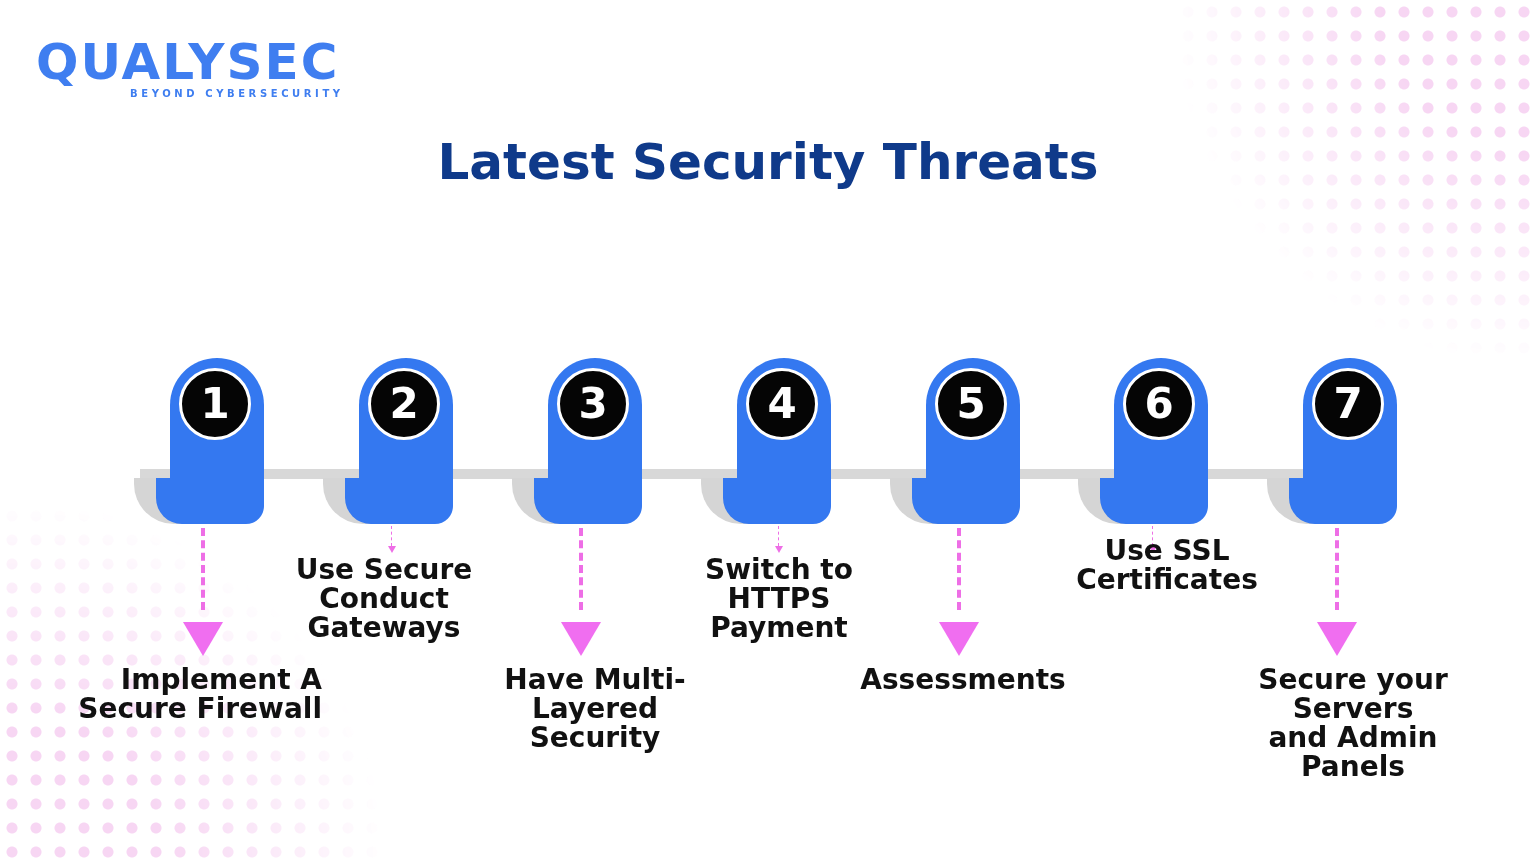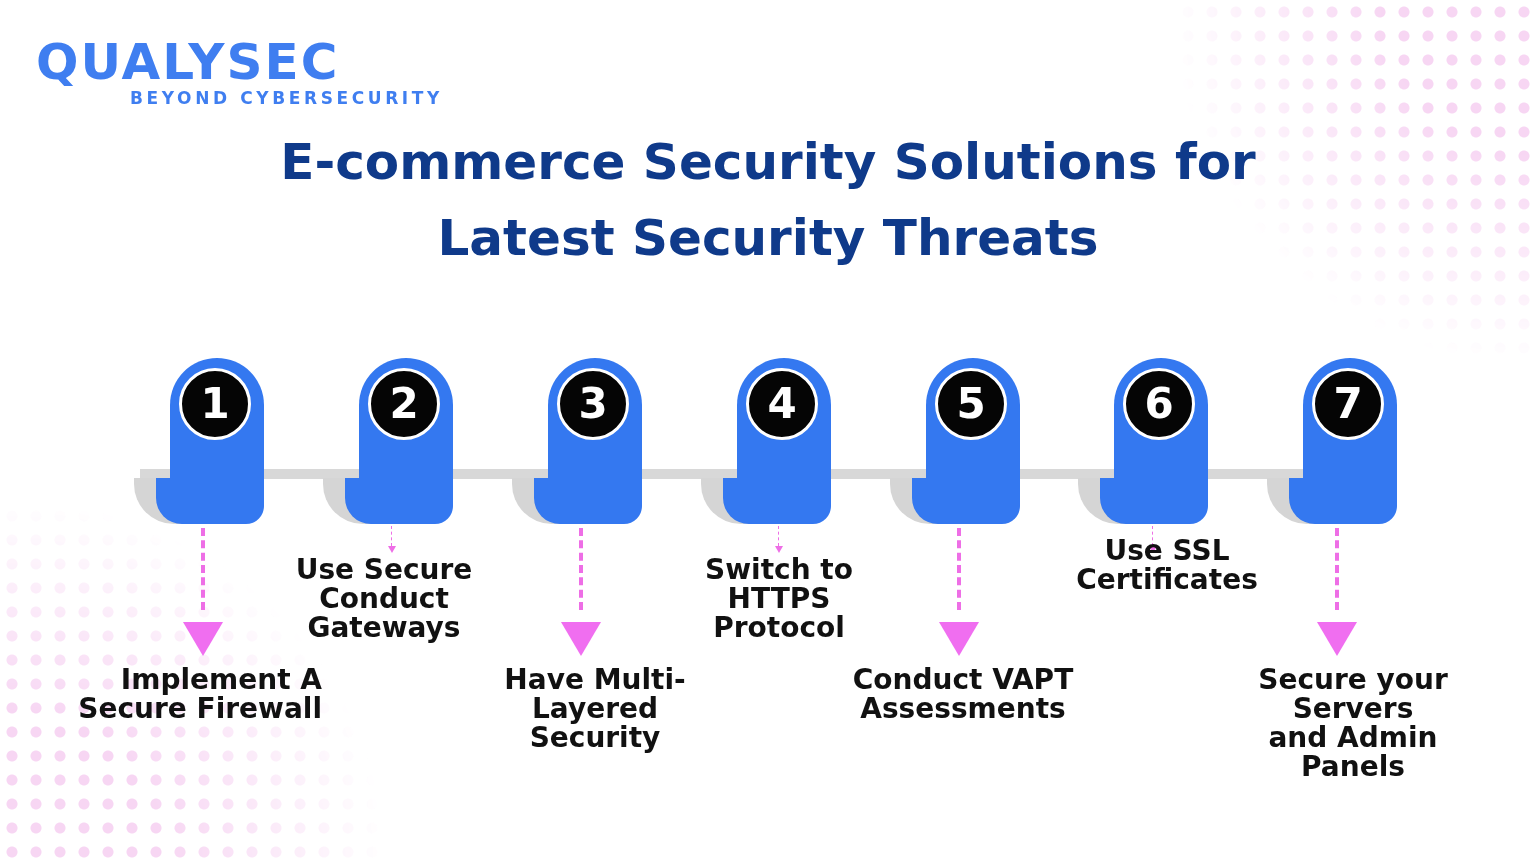--- a/index.html
+++ b/index.html
@@ -11,21 +11,21 @@
             mask-image: radial-gradient(ellipse at 100% 0%, #000 30%, transparent 72%);
   }
   .dots-bl { position:absolute; left:0; bottom:0; width:380px; height:360px;
     background-image: radial-gradient(circle, #f7d6f3 5px, transparent 6px);
     background-size: 24px 24px;
     -webkit-mask-image: radial-gradient(ellipse at 0% 100%, #000 30%, transparent 72%);
             mask-image: radial-gradient(ellipse at 0% 100%, #000 30%, transparent 72%);
   }
   .logo { position:absolute; left:36px; top:32px; }
   .logo-word { font-family:"DejaVu Sans", sans-serif; font-weight:bold; font-size:50px; color:#3f7ef0; letter-spacing:2px; line-height:60px; }
-  .logo-tag { font-family:"DejaVu Sans", sans-serif; font-weight:bold; font-size:17px; color:#3f7ef0; letter-spacing:3.6px; margin-left:94px; margin-top:-4px; }
+  .logo-tag { font-family:"DejaVu Sans", sans-serif; font-weight:bold; font-size:10px; color:#3f7ef0; letter-spacing:3.6px; margin-left:94px; margin-top:-4px; }
   .title { position:absolute; left:0; right:0; top:124px; text-align:center; color:#0f3a8a; font-family:"DejaVu Sans", sans-serif; font-weight:bold; font-size:50px; line-height:76px; }
   .track { position:absolute; left:140px; right:160px; top:469px; height:10px; background:#d8d8d8; }
   .step { position:absolute; top:358px; width:140px; height:166px; }
   .curl { position:absolute; left:0; top:120px; width:60px; height:46px; background:#d5d5d5; border-bottom-left-radius:40px; }
   .tab { position:absolute; left:36px; top:0; width:94px; height:166px; background:#3478f0; border-radius:47px 47px 18px 18px; }
   .tab-curl { position:absolute; left:22px; top:120px; width:40px; height:46px; background:#3478f0; border-bottom-left-radius:26px; }
   .num { position:absolute; left:45px; top:10px; width:72px; height:72px; border-radius:50%; background:#050505; border:3px solid #ffffff; box-sizing:border-box; color:#ffffff; font-family:"DejaVu Sans", sans-serif; font-weight:bold; font-size:42px; line-height:66px; text-align:center; }
   .dash-long { position:absolute; top:528px; width:0; height:82px; border-left:4px dashed #ee6ee6; }
   .arrow-big { position:absolute; top:622px; width:0; height:0; border-left:20px solid transparent; border-right:20px solid transparent; border-top:34px solid #f06ef0; }
   .dash-short { position:absolute; top:526px; width:0; height:20px; border-left:1.5px dashed #ee6ee6; }
@@ -37,21 +37,20 @@
 
 <div class="dots-tr"></div>
 <div class="dots-bl"></div>
 
 <div class="logo">
   <div class="logo-word">QUALYSEC</div>
   <div class="logo-tag">BEYOND CYBERSECURITY</div>
 </div>
 
 <div class="title">
-  <div>E-commerce Security Solutions for</div>
   <div>Latest Security Threats</div>
 </div>
 
 <div class="track"></div>
 
 <div class="step" style="left:134px;">
   <div class="curl"></div>
   <div class="tab"></div>
   <div class="tab-curl"></div>
   <div class="num">1</div>
@@ -92,33 +91,32 @@
 <div class="step" style="left:701px;">
   <div class="curl"></div>
   <div class="tab"></div>
   <div class="tab-curl"></div>
   <div class="num">4</div>
 </div>
 <div class="dash-short" style="left:778px;"></div>
 <div class="arrow-small" style="left:775px;"></div>
 <div class="label" style="left:649px; top:555px;">
   <div>Switch to HTTPS</div>
-  <div>Protocol</div>
+  <div>Payment</div>
 </div>
 
 <div class="step" style="left:890px;">
   <div class="curl"></div>
   <div class="tab"></div>
   <div class="tab-curl"></div>
   <div class="num">5</div>
 </div>
 <div class="dash-long" style="left:957px;"></div>
 <div class="arrow-big" style="left:939px;"></div>
 <div class="label" style="left:833px; top:665px;">
-  <div>Conduct VAPT</div>
   <div>Assessments</div>
 </div>
 
 <div class="step" style="left:1078px;">
   <div class="curl"></div>
   <div class="tab"></div>
   <div class="tab-curl"></div>
   <div class="num">6</div>
 </div>
 <div class="dash-short" style="left:1152px;"></div>

